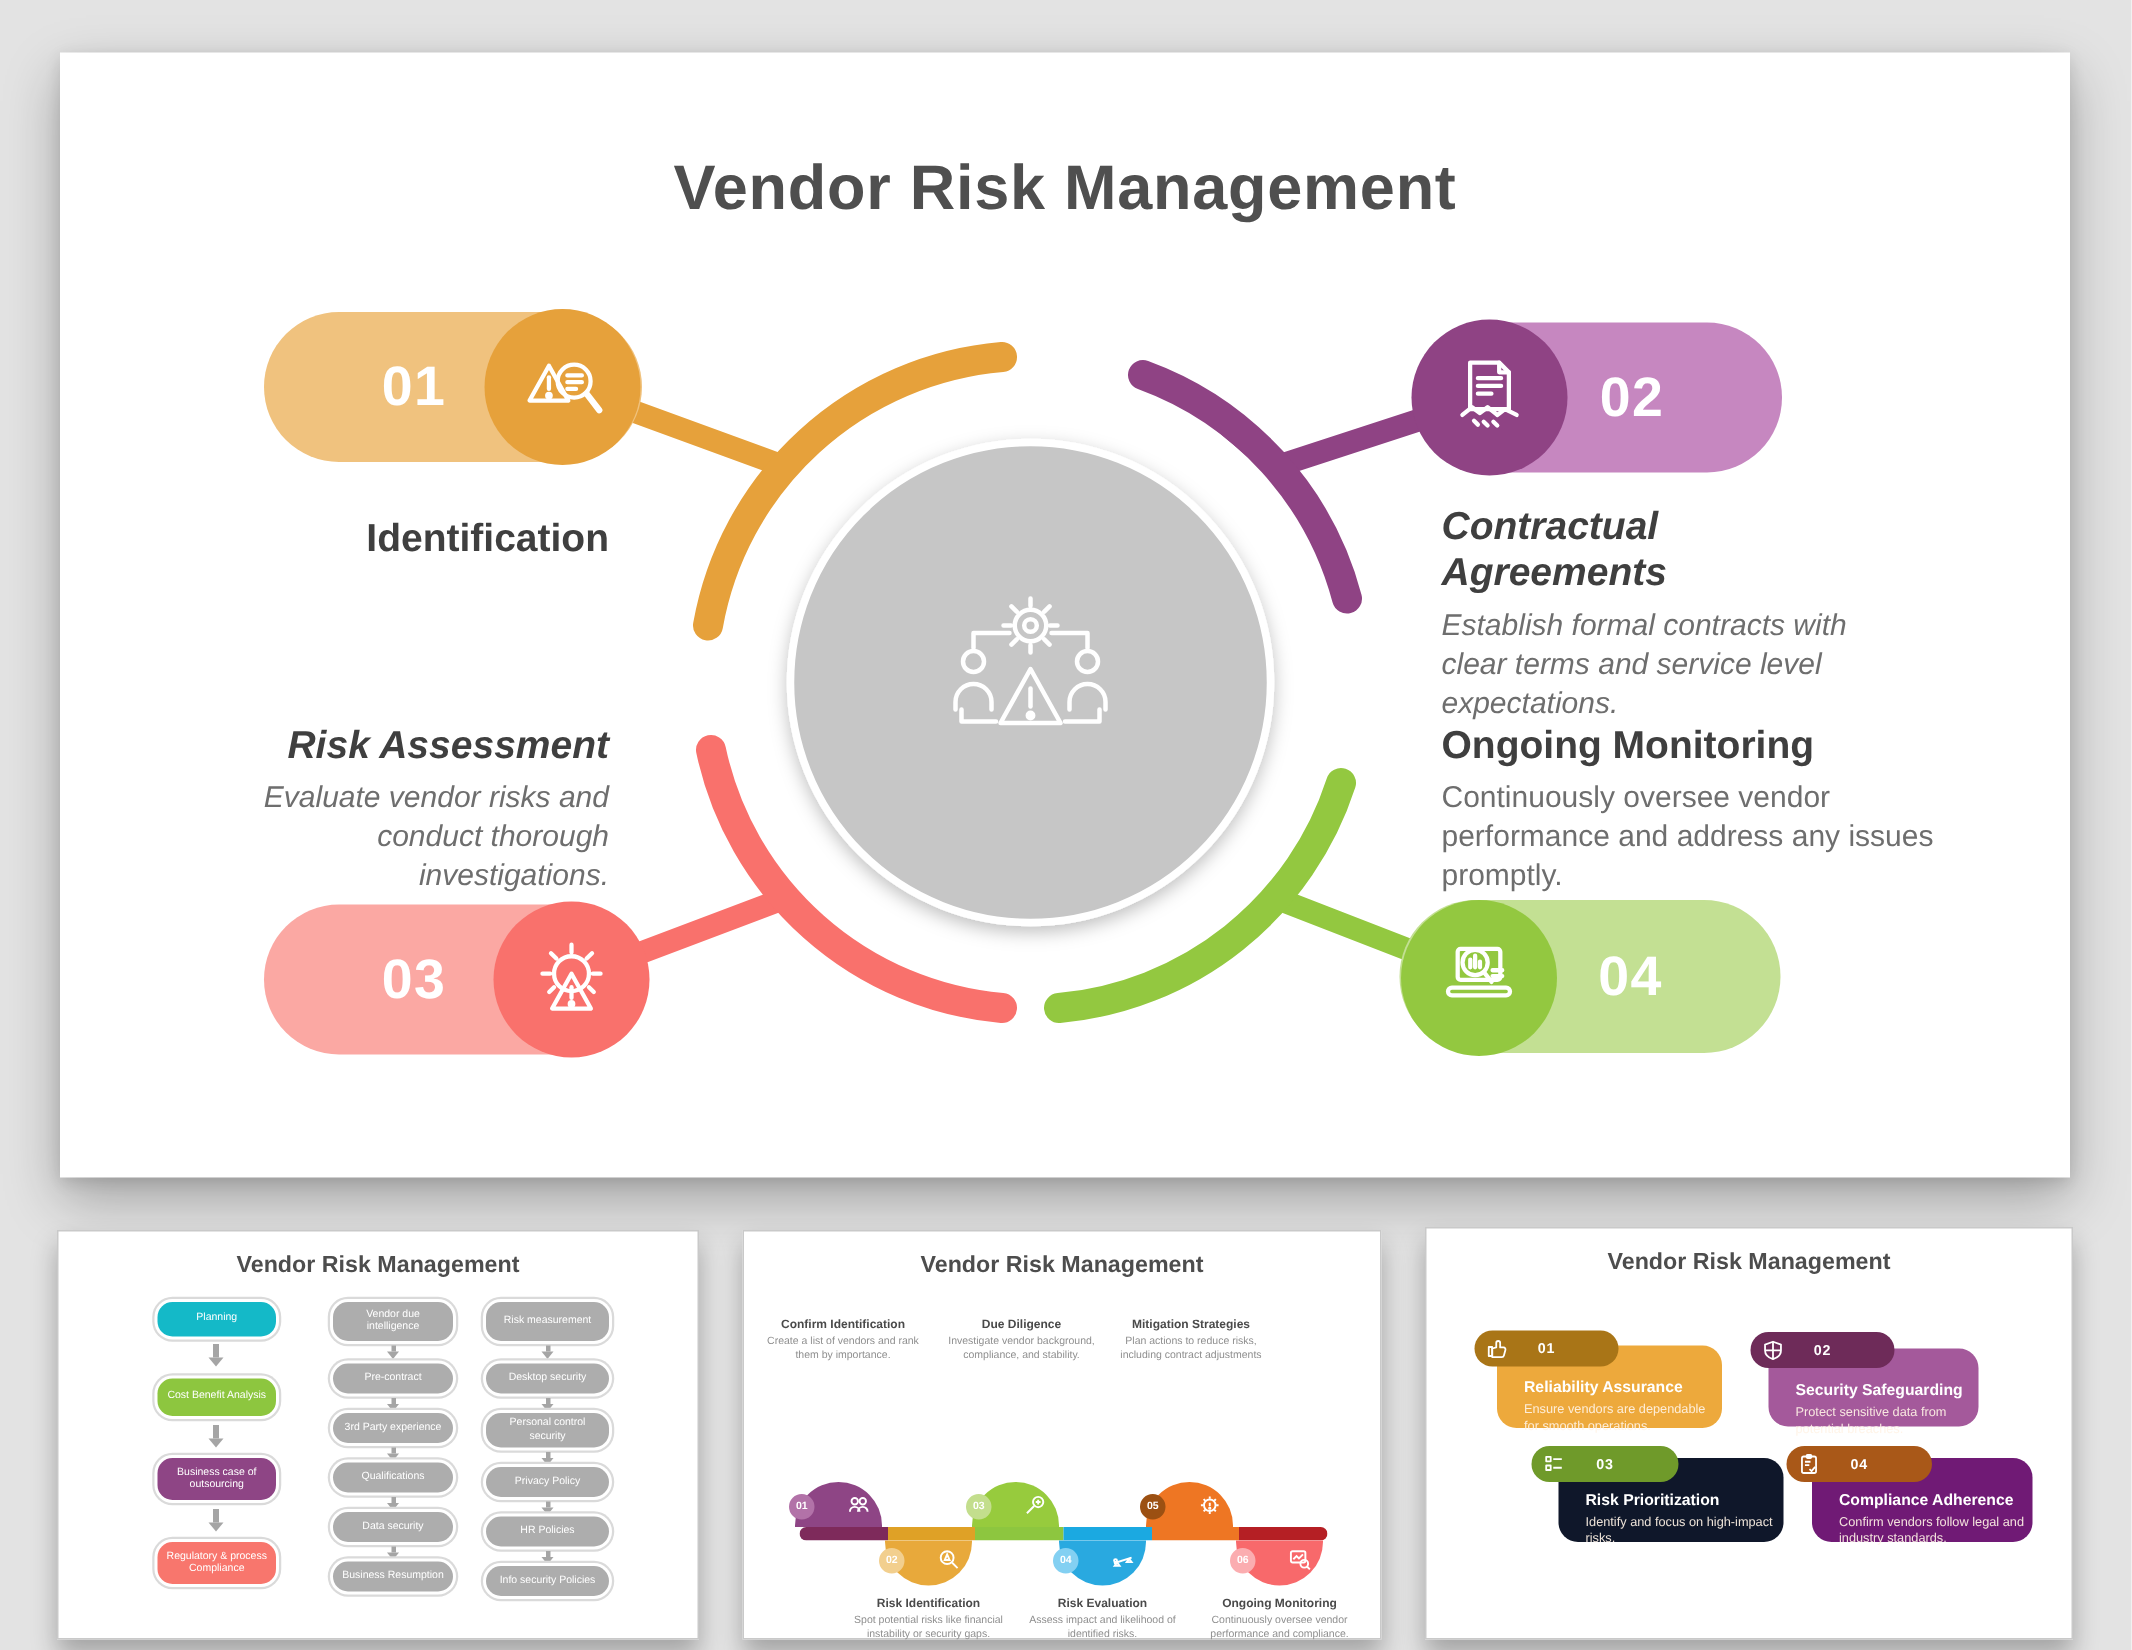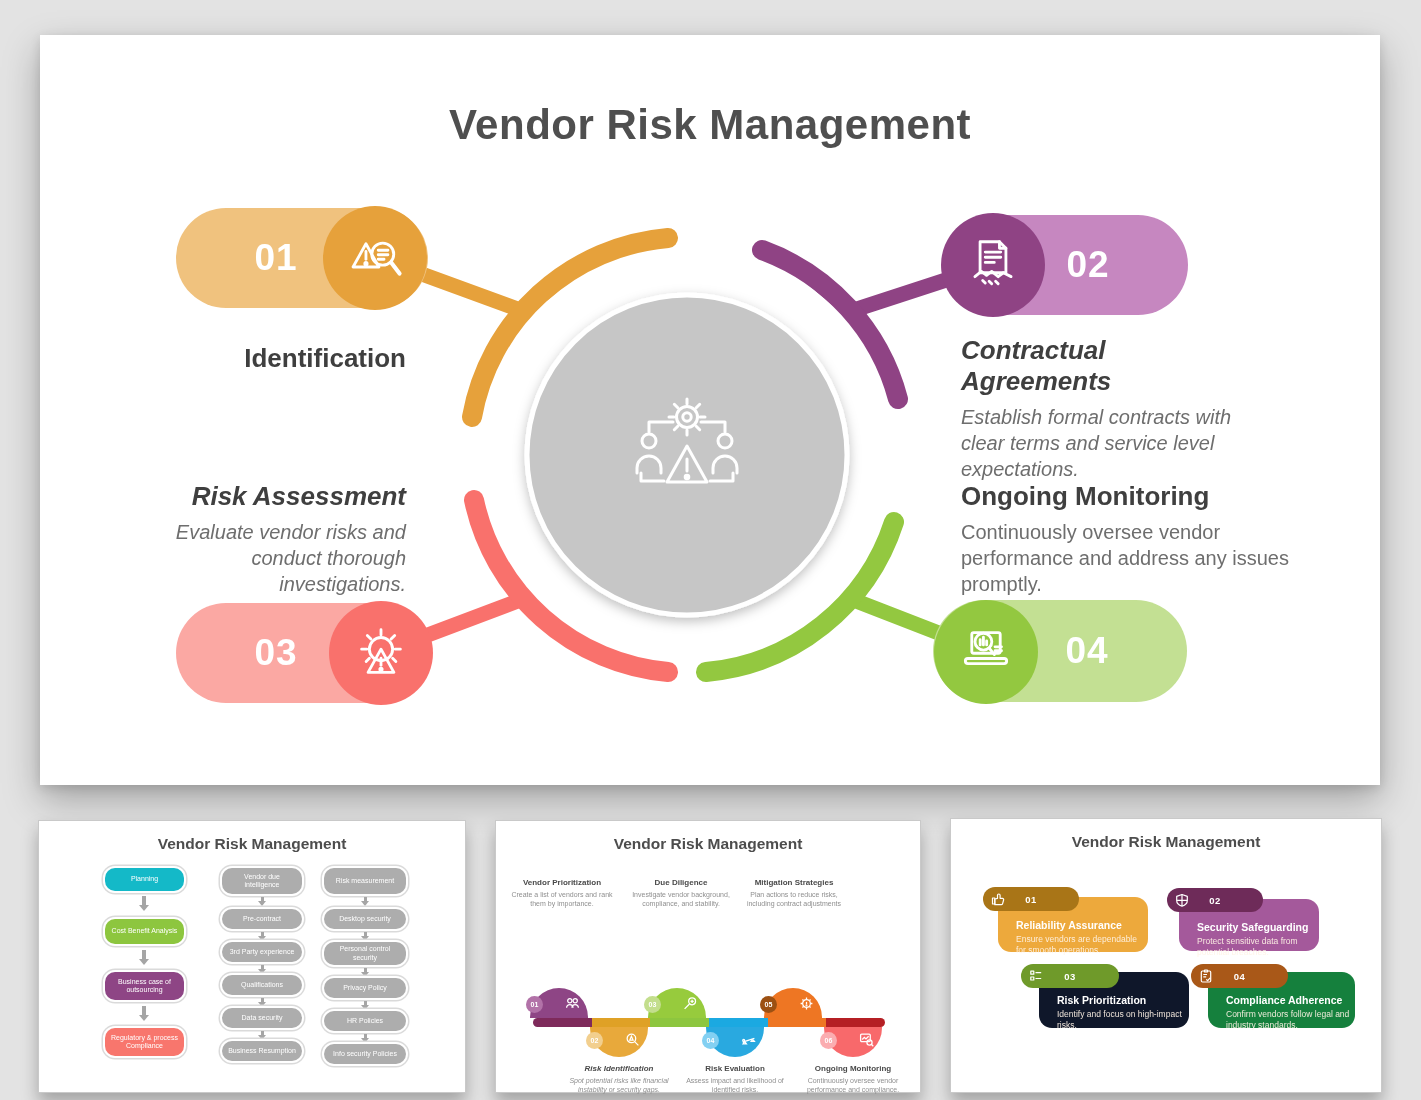--- a/index.html
+++ b/index.html
@@ -84,21 +84,21 @@
   
   .vcard { position:absolute; border-radius:13px; color:#fff;text-decoration:underline; }
   .vcard .vt { position:absolute; left:18px; font-size:10.5px; font-weight:700; }
   .vcard .vd { position:absolute; left:18px; font-size:8.5px; line-height:1.25; color:rgba(255,243,230,.92); }
   .vhead { position:absolute; height:24px; border-radius:12px; z-index:2;
     display:flex; align-items:center; justify-content:center; color:#fff; font-size:9.5px; font-weight:700; letter-spacing:.5px; }
   .vhead svg { position:absolute; left:8px; width:14px; height:14px; }
   .c1{background:#EDA93C}.hd1{background:#A97517}
   .c2{background:#A4599B}.hd2{background:#6E2B59}
   .c3{background:#0f172a}.hd3{background:#6F9A2A}
-  .c4{background:#15803d}.hd4{background:#A95818}
+  .c4{background:#701a75}.hd4{background:#A95818}
   .vcard .vt { top:22px; } .vcard .vd { top:37px; width:125px; }
 </style>
 </head>
 <body>
 
 <div id="main-slide">
   <div class="slide-title">Vendor Risk Management</div>
 
   <svg id="ring-svg" width="1340" height="750" viewBox="0 0 1340 750">
     <defs>
@@ -278,21 +278,21 @@
       <div class="stem"></div>
       <div class="head"></div>
     </div>
   <div class="fbox bg-gray" style="left:285px; top:223px; width:82px; height:20px;">Info security Policies</div>
 </div>
 
 <div id="t2" class="thumb">
   <div class="thumb-title">Vendor Risk Management</div>
 
   <div class="step-label" style="left:14px; top:57px;">
-    <b>Vendor Prioritization</b>
+    <b>Confirm Identification</b>
     <span>Create a list of vendors and rank them by importance.</span>
   </div>
   <div class="step-label" style="left:133px; top:57px;">
     <b>Due Diligence</b>
     <span>Investigate vendor background, compliance, and stability.</span>
   </div>
   <div class="step-label" style="left:246px; top:57px;">
     <b>Mitigation Strategies</b>
     <span>Plan actions to reduce risks, including contract adjustments</span>
   </div>
@@ -348,21 +348,21 @@
   <div class="hump bot h06" style="left:328px;">
     <span class="badge bg06">06</span>
     <svg viewBox="0 0 14 14" fill="none" stroke="#fff" stroke-width="1.2">
       <rect x="1.5" y="2" width="9" height="7" rx="1"></rect>
         <path d="M3 7 l2 -2 1.5 1.5 2.5 -2.5"></path>
       <circle cx="9.8" cy="9.8" r="2.4"></circle>
         <path d="M11.5 11.5 L13.3 13.3"></path>
     </svg>
   </div>
 
-  <div class="step-label" style="left:71px; top:243px;font-style:italic;">
+  <div class="step-label" style="left:71px; top:243px;">
     <b>Risk Identification</b>
     <span>Spot potential risks like financial instability or security gaps.</span>
   </div>
   <div class="step-label" style="left:187px; top:243px;">
     <b>Risk Evaluation</b>
     <span>Assess impact and likelihood of identified risks.</span>
   </div>
   <div class="step-label" style="left:305px; top:243px;">
     <b>Ongoing Monitoring</b>
     <span>Continuously oversee vendor performance and compliance.</span>

